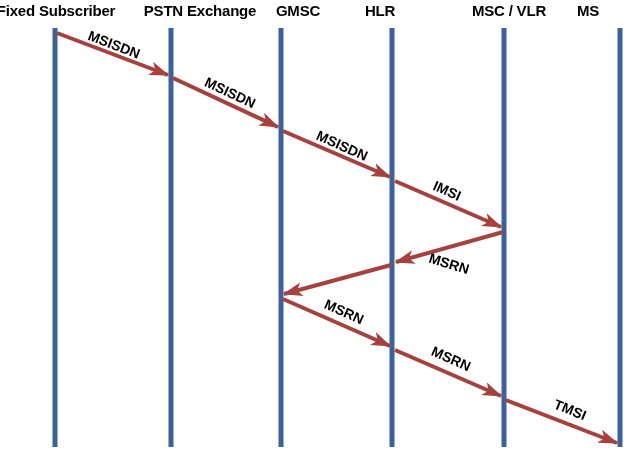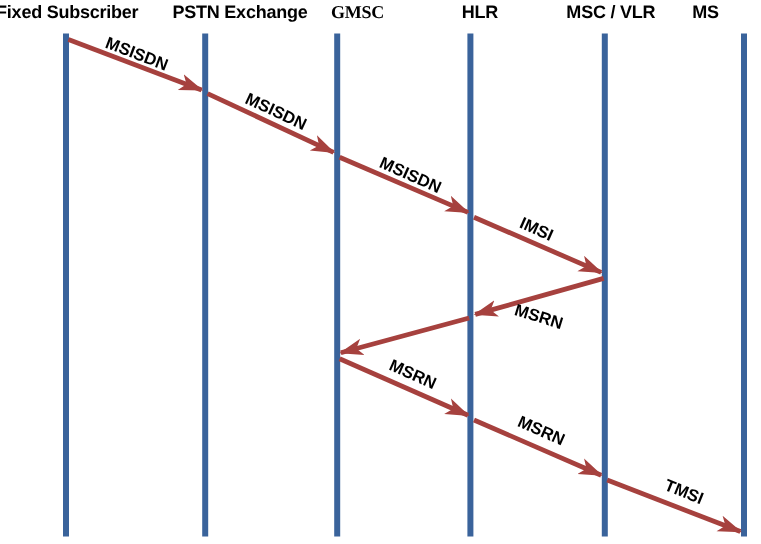--- a/index.html
+++ b/index.html
@@ -41,22 +41,22 @@
       <line x1="395" y1="181" x2="501" y2="227" stroke="#A6413E" stroke-width="4" marker-end="url(#arw)"></line>
       <line x1="503" y1="232" x2="396" y2="262" stroke="#A6413E" stroke-width="4" marker-end="url(#arw)"></line>
       <line x1="391" y1="265" x2="284" y2="294" stroke="#A6413E" stroke-width="4" marker-end="url(#arw)"></line>
       <line x1="283" y1="299" x2="390" y2="346" stroke="#A6413E" stroke-width="4" marker-end="url(#arw)"></line>
       <line x1="395" y1="350" x2="501" y2="396" stroke="#A6413E" stroke-width="4" marker-end="url(#arw)"></line>
       <line x1="506" y1="400" x2="617" y2="443" stroke="#A6413E" stroke-width="4" marker-end="url(#arw)"></line>
     </svg>
   <div id="actor-labels">
       <div class="actor-label" style="left: 56px;">Fixed Subscriber</div>
       <div class="actor-label" style="left: 200px;">PSTN Exchange</div>
-      <div class="actor-label" style="left: 298px; font-family: Liberation Serif, serif;">GMSC</div>
-      <div class="actor-label" style="left: 400px;">HLR</div>
+      <div class="actor-label" style="left: 298px;">GMSC</div>
+      <div class="actor-label" style="left: 380px;">HLR</div>
       <div class="actor-label" style="left: 509px;">MSC / VLR</div>
       <div class="actor-label" style="left: 588px;">MS</div>
     </div>
   <div id="msg-labels">
       <div class="msg-label" style="left: 114px; top: 45px; transform: translate(-50%, -50%) rotate(21deg); color: rgb(0, 0, 0);">MSISDN</div>
       <div class="msg-label" style="left: 230px; top: 93px; transform: translate(-50%, -50%) rotate(25deg); color: rgb(0, 0, 0);">MSISDN</div>
       <div class="msg-label" style="left: 342px; top: 146px; transform: translate(-50%, -50%) rotate(24deg); color: rgb(0, 0, 0);">MSISDN</div>
       <div class="msg-label" style="left: 447px; top: 191px; transform: translate(-50%, -50%) rotate(24deg); color: rgb(0, 0, 0);">IMSI</div>
       <div class="msg-label" style="left: 449px; top: 264px; transform: translate(-50%, -50%) rotate(17deg); color: rgb(0, 0, 0);">MSRN</div>
       <div class="msg-label" style="left: 344px; top: 312px; transform: translate(-50%, -50%) rotate(24deg); color: rgb(0, 0, 0);">MSRN</div>

